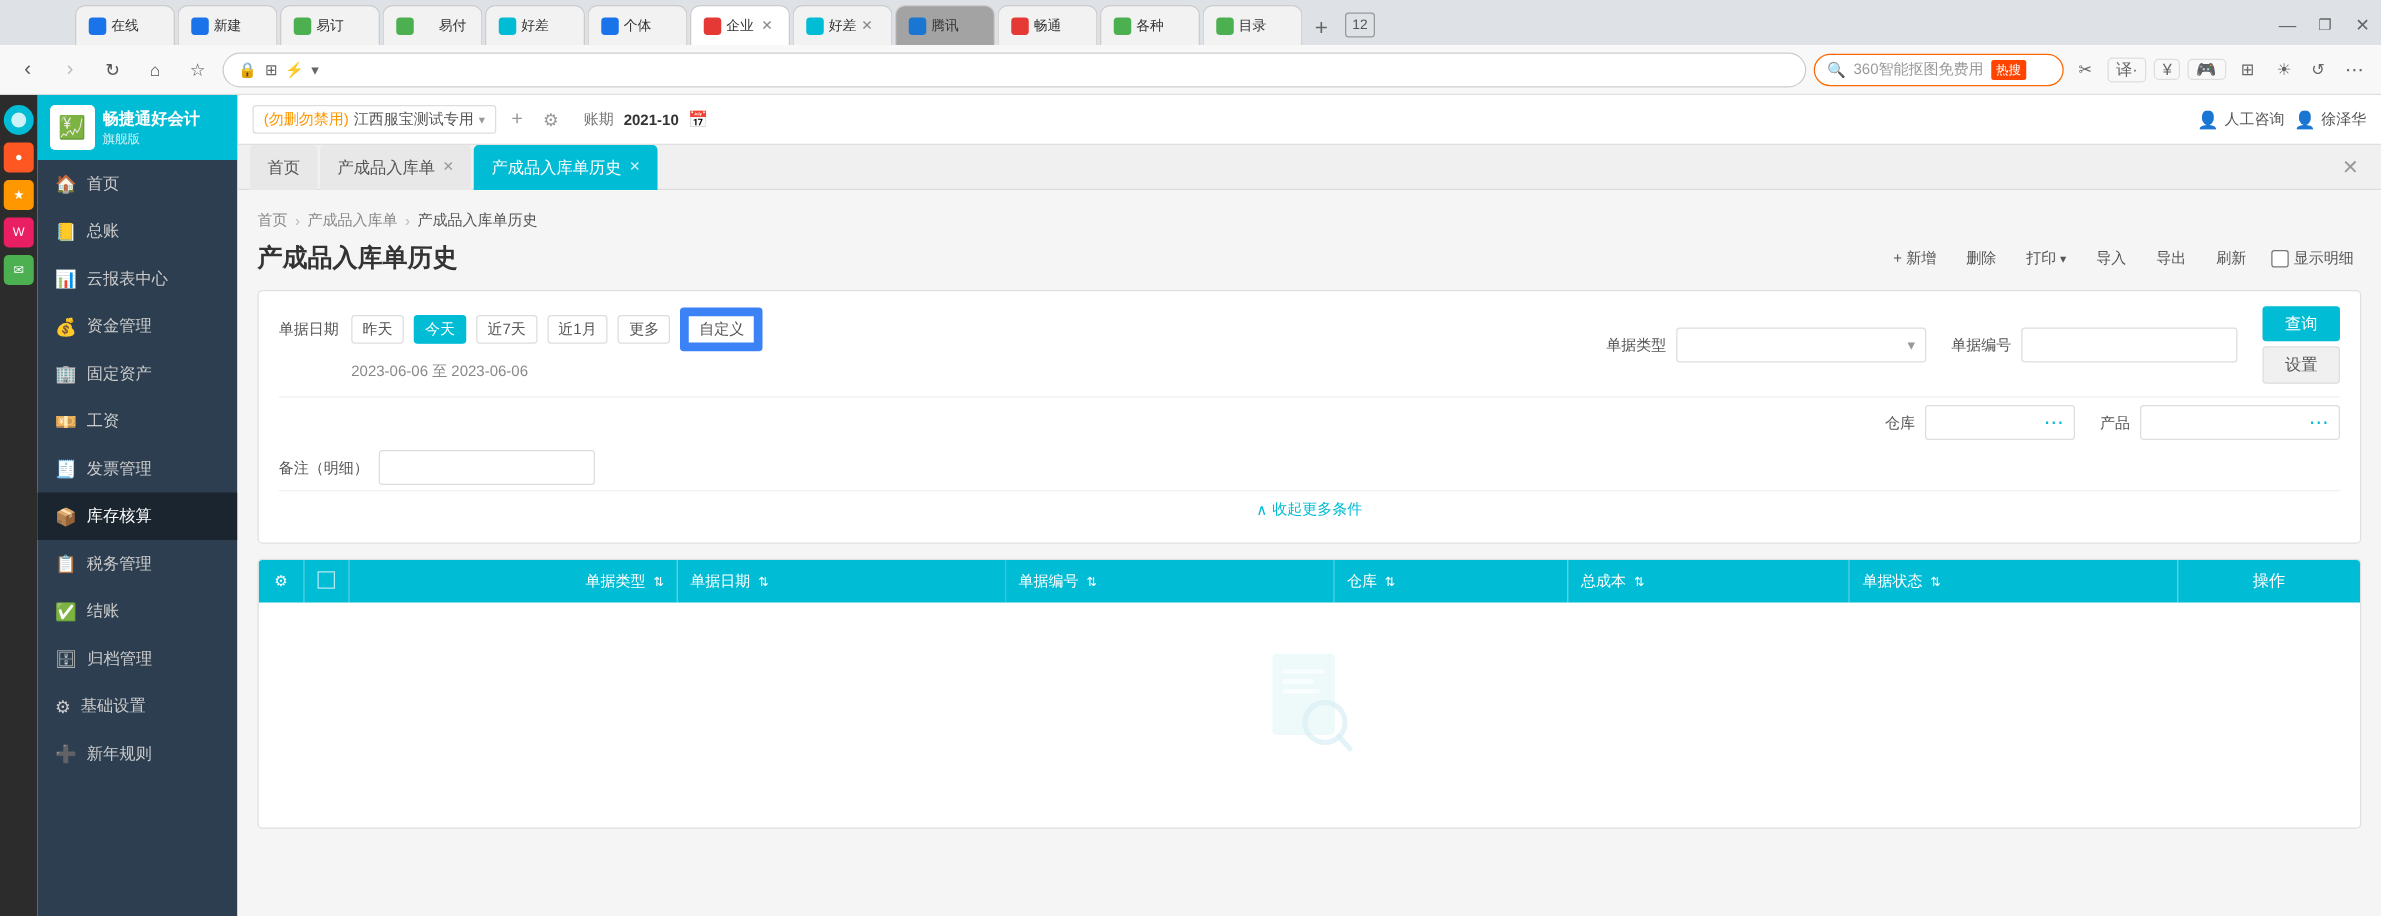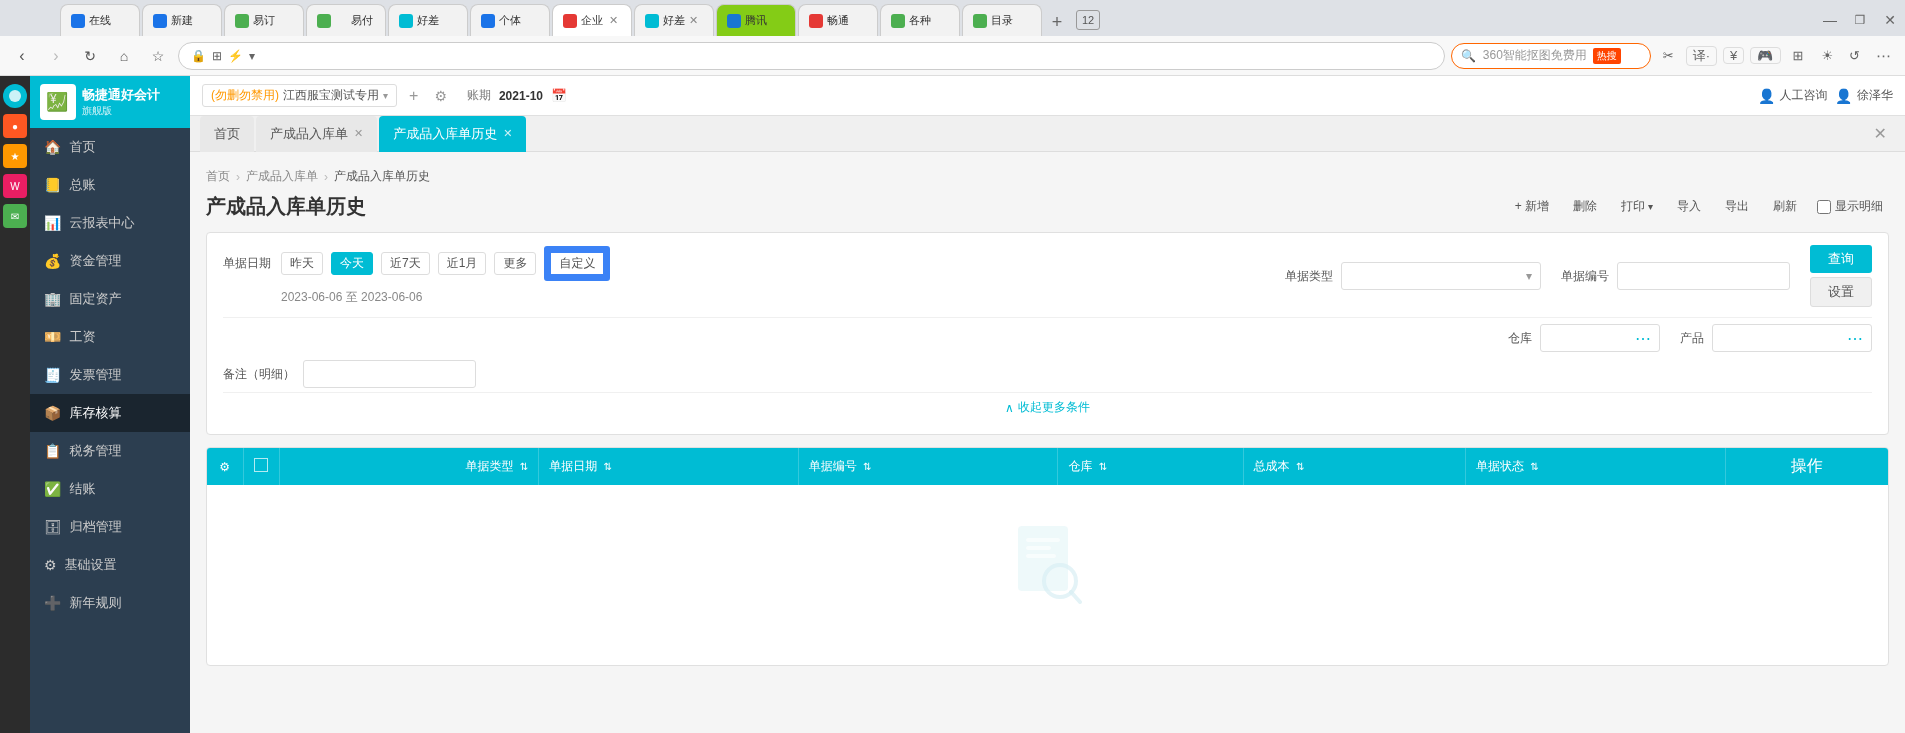--- a/index.html
+++ b/index.html
@@ -39,21 +39,21 @@
     <div style="display:flex;align-items:center;padding:0 10px;height:32px;background:#fff;border-radius:8px 8px 0 0;font-size:11px;color:#333;cursor:pointer;min-width:80px;gap:4px;border:1px solid #ccc;border-bottom:none;margin-left:2px;z-index:2;">
       <span style="width:14px;height:14px;background:#e53935;border-radius:3px;display:inline-block;flex-shrink:0;"></span>
       <span>企业</span>
       <span style="font-size:11px;color:#888;cursor:pointer;padding:1px 2px;border-radius:2px;">✕</span>
     </div>
     <div style="display:flex;align-items:center;padding:0 10px;height:32px;background:#f2f2f2;border-radius:8px 8px 0 0;font-size:11px;color:#333;cursor:pointer;min-width:80px;gap:4px;border:1px solid #ccc;border-bottom:none;margin-left:2px;">
       <span style="width:14px;height:14px;background:#00bcd4;border-radius:3px;display:inline-block;flex-shrink:0;"></span>
       <span>好差</span>
       <span style="font-size:11px;color:#888;">✕</span>
     </div>
-    <div style="display:flex;align-items:center;padding:0 10px;height:32px;background:#84cc16;border-radius:8px 8px 0 0;font-size:11px;color:#333;cursor:pointer;min-width:80px;gap:4px;border:1px solid #ccc;border-bottom:none;margin-left:2px;">
+    <div style="display:flex;align-items:center;padding:0 10px;height:32px;background:#a3a3a3;border-radius:8px 8px 0 0;font-size:11px;color:#333;cursor:pointer;min-width:80px;gap:4px;border:1px solid #ccc;border-bottom:none;margin-left:2px;">
       <span style="width:14px;height:14px;background:#1976d2;border-radius:3px;display:inline-block;flex-shrink:0;"></span>
       <span>腾讯</span>
     </div>
     <div style="display:flex;align-items:center;padding:0 10px;height:32px;background:#f2f2f2;border-radius:8px 8px 0 0;font-size:11px;color:#333;cursor:pointer;min-width:80px;gap:4px;border:1px solid #ccc;border-bottom:none;margin-left:2px;">
       <span style="width:14px;height:14px;background:#e53935;border-radius:3px;display:inline-block;flex-shrink:0;"></span>
       <span>畅通</span>
     </div>
     <div style="display:flex;align-items:center;padding:0 10px;height:32px;background:#f2f2f2;border-radius:8px 8px 0 0;font-size:11px;color:#333;cursor:pointer;min-width:80px;gap:4px;border:1px solid #ccc;border-bottom:none;margin-left:2px;">
       <span style="width:14px;height:14px;background:#4caf50;border-radius:3px;display:inline-block;flex-shrink:0;"></span>
       <span>各种</span>
@@ -339,21 +339,21 @@
                 <span style="font-size:10px;margin-left:3px;">⇅</span>
               </th>
               <th style="padding:8px 10px;font-size:12px;font-weight:normal;text-align:left;border-right:1px solid rgba(255,255,255,0.2);white-space:nowrap;cursor:pointer;">
                 <span>总成本</span>
                 <span style="font-size:10px;margin-left:3px;">⇅</span>
               </th>
               <th style="padding:8px 10px;font-size:12px;font-weight:normal;text-align:left;border-right:1px solid rgba(255,255,255,0.2);white-space:nowrap;cursor:pointer;">
                 <span>单据状态</span>
                 <span style="font-size:10px;margin-left:3px;">⇅</span>
               </th>
-              <th style="padding:8px 10px;font-size:16px;font-weight:normal;white-space:nowrap;">
+              <th style="padding:8px 10px;font-size:13px;font-weight:normal;white-space:nowrap;">
                 <span>操作</span>
               </th>
             </tr>
           </thead>
           <tbody>
           </tbody>
         </table>
 
         <div style="height:180px;display:flex;align-items:center;justify-content:center;">
           <div style="font-size:80px;opacity:0.3;">

